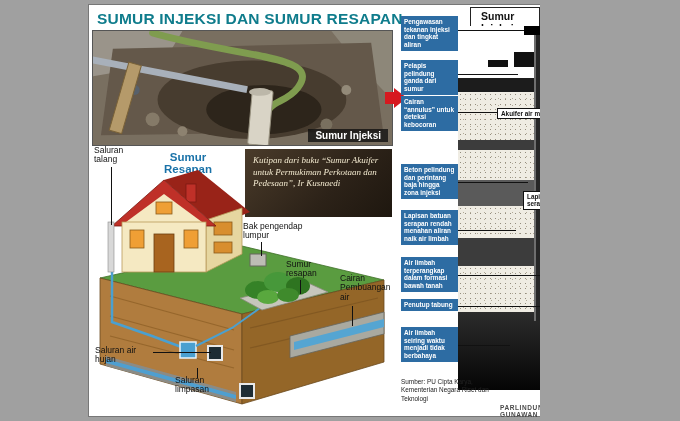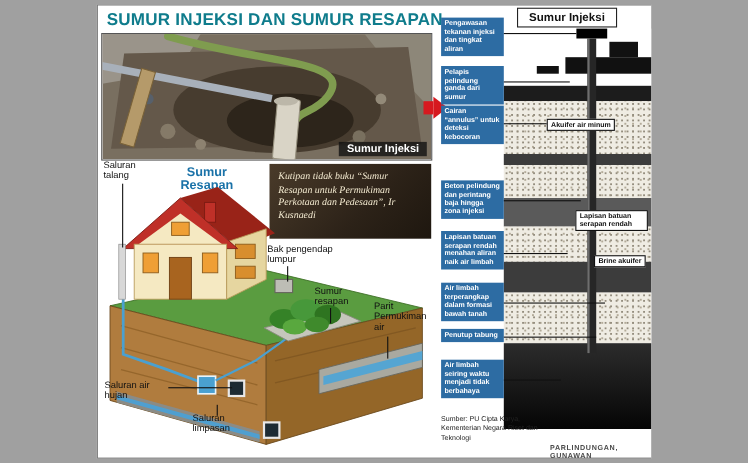--- a/index.html
+++ b/index.html
@@ -1,17 +1,17 @@
 <!DOCTYPE html>
 <html><head>
 <meta charset="utf-8">
 <style>
   *{box-sizing:border-box;margin:0;padding:0}
   html,body{width:680px;height:421px;font-family:"Liberation Sans",sans-serif;background:#a0a0a0}
-  .stage{position:relative;width:592px;height:421px;background:#a0a0a0;overflow:hidden}
+  .stage{position:relative;width:540px;height:421px;background:#a0a0a0;overflow:hidden}
   .card{position:absolute;left:88px;top:4px;width:540px;height:413px;background:#fff;border:1px solid #777}
   .main-title{position:absolute;left:97px;top:10px;font-size:15.5px;font-weight:bold;color:#0f7c8c;letter-spacing:.2px}
   .photo{position:absolute;left:92px;top:30px;width:301px;height:116px;border:1px solid #555;overflow:hidden}
   .photo svg{width:100%;height:100%;display:block}
   .photo-caption{position:absolute;right:4px;bottom:3px;background:rgba(15,15,15,.78);color:#fff;font-weight:bold;font-size:10px;padding:1px 7px}
   .red-arrow{position:absolute;left:385px;top:88px;width:24px;height:20px}
   .arrow-stem{position:absolute;left:0;top:4px;width:9px;height:12px;background:#d6191f}
   .arrow-head{position:absolute;left:9px;top:0;width:0;height:0;border-top:10px solid transparent;border-bottom:10px solid transparent;border-left:13px solid #d6191f}
   .panel-title{position:absolute;left:470px;top:7px;background:#fff;border:1px solid #222;font-size:10.5px;font-weight:bold;padding:2px 10px;color:#111}
   .geo{position:absolute;left:458px;top:26px;width:167px;height:364px;background:#fff}
@@ -107,21 +107,21 @@
   <div class="lead" style="left:458px;top:275px;width:92px"></div>
   <div class="lead" style="left:458px;top:306px;width:84px"></div>
   <div class="lead" style="left:458px;top:345px;width:52px"></div>
 
   <div class="strata nowrap" style="left:497px;top:108px">Akuifer air minum</div>
   <div class="strata" style="left:523px;top:191px;width:66px">Lapisan batuan serapan rendah</div>
   <div class="strata nowrap" style="left:540px;top:232px">Brine akuifer</div>
 
   <div class="source">Sumber: PU Cipta Karya, Kementerian Negara Riset dan Teknologi</div>
 
-  <div class="quote">Kutipan tidak buku “Sumur Resapan untuk Permukiman Perkotaan dan Pedesaan”, Ir Kusnaedi</div>
+  <div class="quote">Kutipan dari buku “Sumur Akuifer untuk Permukiman Perkotaan dan Pedesaan”, Ir Kusnaedi</div>
 
   <div class="resapan-title">Sumur Resapan</div>
 
   <svg class="house-svg" viewBox="0 0 300 262">
     <g>
       <polygon points="8,128 150,96 292,130 150,164" fill="#5a9c40" stroke="#3f7028" stroke-width="0.8"></polygon>
       <polygon points="8,128 150,164 150,254 8,214" fill="#b07c3e" stroke="#6b4a1e" stroke-width="0.8"></polygon>
       <polygon points="150,164 292,130 292,212 150,254" fill="#946628" stroke="#6b4a1e" stroke-width="0.8"></polygon>
       <path d="M18,146 L142,180 M18,166 L142,200 M18,186 L142,218" stroke="#8a5c24" stroke-width="1.2" fill="none" opacity="0.7"></path>
       <path d="M158,178 L286,148 M158,198 L286,168" stroke="#7a5220" stroke-width="1.2" fill="none" opacity="0.7"></path>
@@ -169,21 +169,21 @@
 
   <div class="hlabel" style="left:94px;top:146px;width:52px">Saluran talang</div>
   <div class="conn" style="left:111px;top:167px;width:1px;height:58px"></div>
 
   <div class="hlabel" style="left:243px;top:222px;width:70px">Bak pengendap lumpur</div>
   <div class="conn" style="left:261px;top:242px;width:1px;height:14px"></div>
 
   <div class="hlabel" style="left:286px;top:260px;width:56px">Sumur resapan</div>
   <div class="conn" style="left:300px;top:280px;width:1px;height:14px"></div>
 
-  <div class="hlabel" style="left:340px;top:274px;width:56px">Parit Permukiman air</div>
+  <div class="hlabel" style="left:340px;top:274px;width:56px">Cairan Pembuangan air</div>
   <div class="conn" style="left:352px;top:306px;width:1px;height:20px"></div>
 
   <div class="hlabel" style="left:95px;top:346px;width:58px">Saluran air hujan</div>
   <div class="conn" style="left:153px;top:352px;width:58px;height:1px"></div>
 
   <div class="hlabel" style="left:175px;top:376px;width:56px;text-align:left">Saluran limpasan</div>
   <div class="conn" style="left:197px;top:368px;width:1px;height:10px"></div>
 
   <div class="credit">PARLINDUNGAN, GUNAWAN</div>
 </div>

